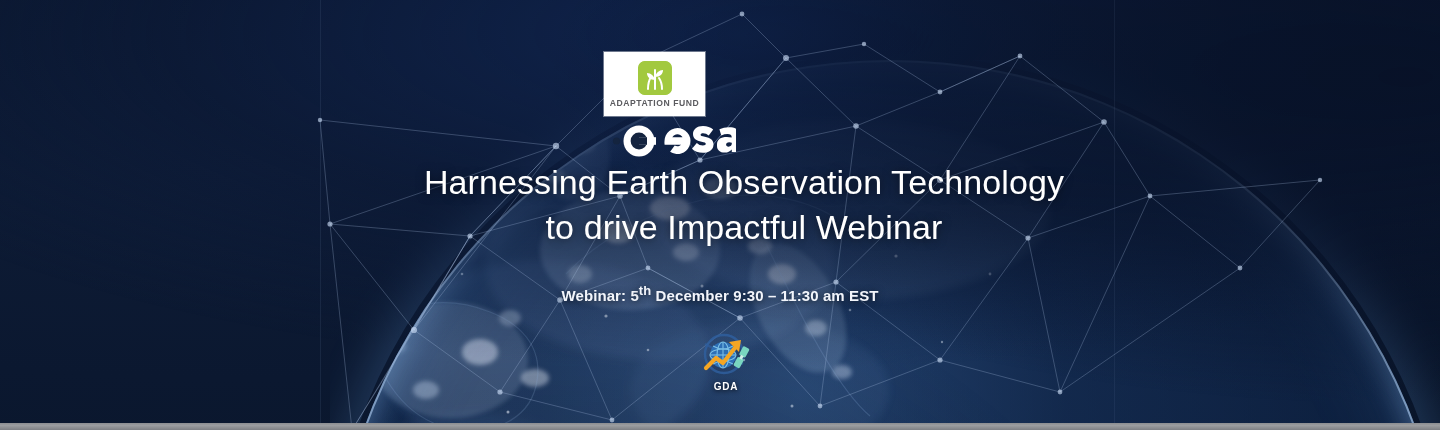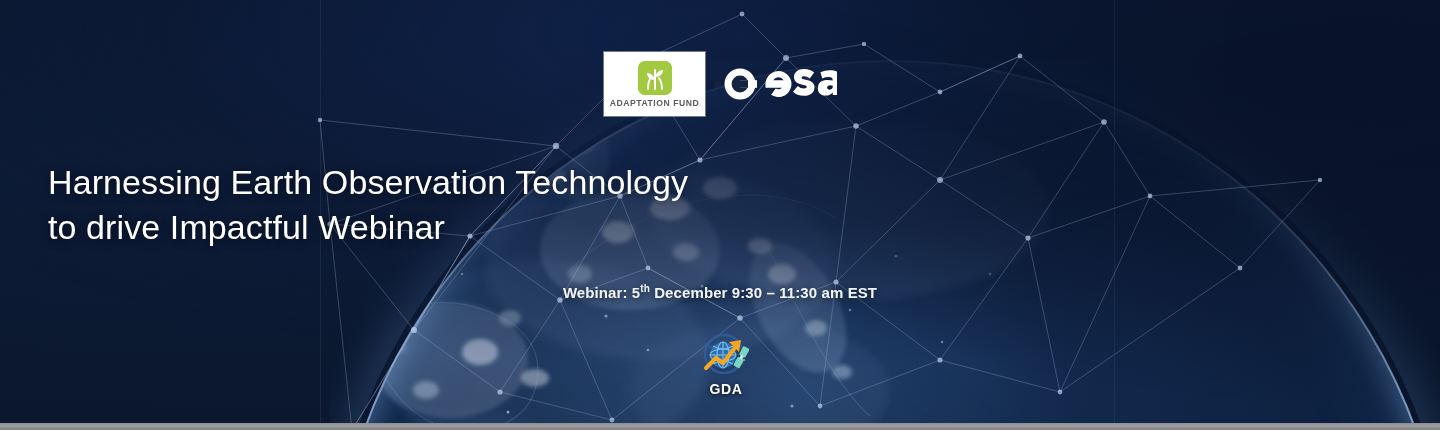--- a/index.html
+++ b/index.html
@@ -92,21 +92,21 @@
 
   
   .mesh { position: absolute; inset: 0; }
 
   
   .logo-row {
     position: absolute;
     left: 604px;
     top: 52px;
     display: flex;
-    align-items: center;
+    flex-direction: column;
   }
   .af-logo {
     width: 101px;
     height: 64px;
     background: #ffffff;
     display: flex;
     flex-direction: column;
     align-items: center;
     justify-content: center;
     gap: 3px;
@@ -126,21 +126,21 @@
     font-family: "Liberation Sans", sans-serif;
     white-space: nowrap;
   }
   .esa-logo { display: block; }
 
   
   .title {
     position: absolute;
     left: 0; right: 0;
     top: 160px;
-    text-align: left;
+    text-align: center;
     color: #ffffff;
     font-size: 34px;
     line-height: 1.32;
     font-weight: normal;
     letter-spacing: 0.1px;
     text-shadow: 0 1px 10px rgba(0,0,0,0.55);
     font-family: "Liberation Sans", sans-serif;
     padding-left: 48px;
   }
   .title .l2 { display: block; }
@@ -150,33 +150,33 @@
     left: 0; right: 0;
     top: 283px;
     text-align: center;
     color: #f2f5fb;
     font-size: 15px;
     font-weight: bold;
     letter-spacing: 0.1px;
     text-shadow: 0 1px 7px rgba(0,0,0,0.7);
     font-family: "Liberation Sans", sans-serif;
   }
-  .subtitle sup { font-size: 10px; vertical-align: super; }
+  .subtitle sup { font-size: 13px; vertical-align: super; }
 
   
   .gda {
     position: absolute;
     left: 690px;
     top: 330px;
     width: 72px;
     text-align: center;
   }
   .gda-label {
     margin-top: -3px;
-    font-size: 14px;
+    font-size: 10px;
     font-weight: bold;
     letter-spacing: 0.7px;
     color: #ffffff;
     text-shadow: 0 1px 4px rgba(0,0,0,0.85);
     font-family: "Liberation Sans", sans-serif;
   }
 
   
   .bottom-bar {
     position: absolute;

